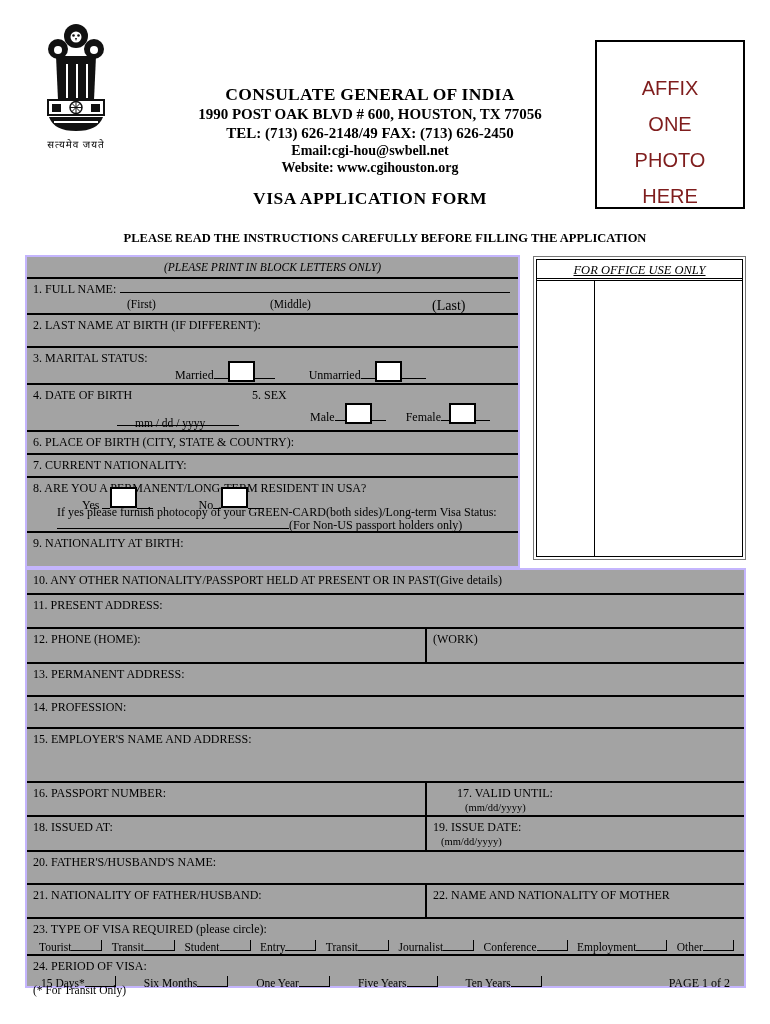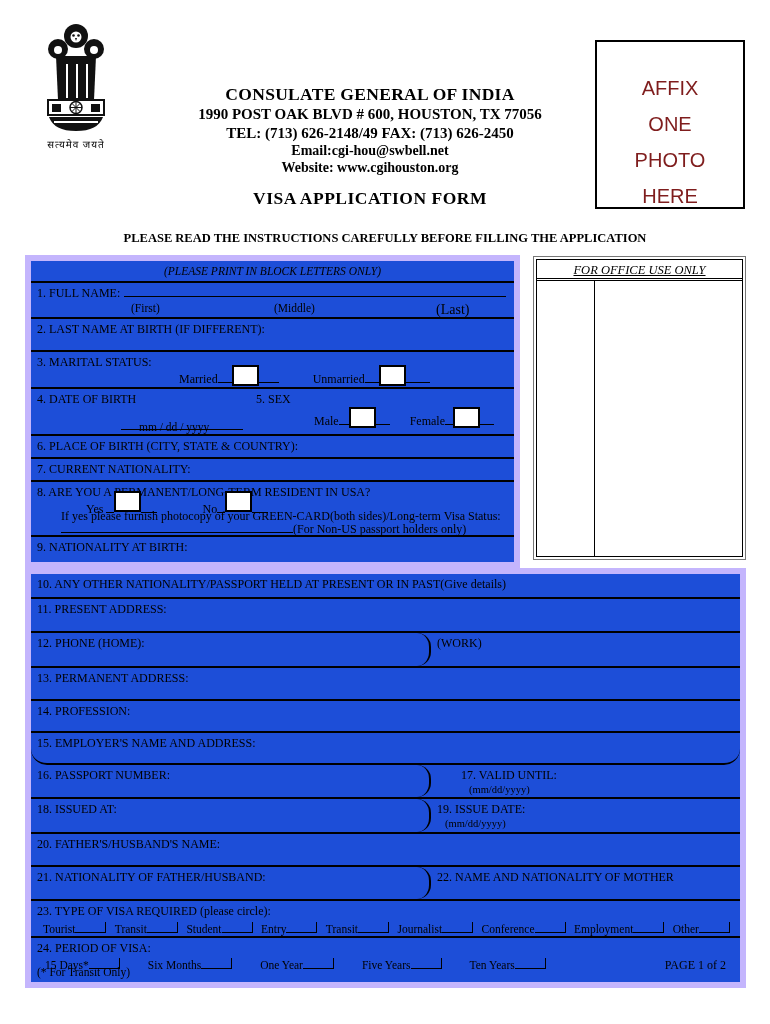--- a/index.html
+++ b/index.html
@@ -17,36 +17,36 @@
   .hdr .t5 { font-size:14px; }
   .form-title { position:absolute; left:120px; top:188px; width:500px; text-align:center;
                 font-size:17.5px; font-weight:bold; letter-spacing:.5px; }
   .photo-box { position:absolute; left:595px; top:40px; width:150px; height:169px; box-sizing:border-box;
                border:2px solid #000; text-align:center; font-family:"Liberation Sans",sans-serif;
                font-size:20px; padding-top:28px; line-height:1.8; color:#7f1d1d; }
   .instruction { position:absolute; left:0; top:231px; width:770px; text-align:center;
                  font-family:Liberation Serif, serif; font-weight:bold; font-size:12.5px; }
 
   
-  .tbl { position:absolute; box-sizing:border-box; border:6px solid #c4b5fd; background:#1d4ed8; }
+  .tbl { position:absolute; box-sizing:border-box; border:2px solid #c4b5fd; background:#a3a3a3; }
   .tleft { left:25px; top:255px; width:495px; height:313px; }
   .tfull { left:25px; top:568px; width:721px; height:420px; }
   .row { position:relative; box-sizing:border-box; border-bottom:2px solid #000; font-size:12px; }
   .row:last-child { border-bottom:none; }
   .lbl { display:block; padding:3px 0 0 6px; }
 
   .r-print { height:22px; text-align:center; font-style:italic; font-size:11.5px; padding-top:4px; }
   .r1 { height:36px; } .r2 { height:33px; } .r3 { height:37px; } .r45 { height:47px; }
   .r6 { height:23px; } .r7 { height:23px; } .r8 { height:55px; } .r9 { height:31px; }
   .r10 { height:25px; } .r11 { height:34px; } .r12 { height:35px; } .r13 { height:33px; }
-  .r14 { height:32px; } .r15 { height:32px;border-radius:19px; } .r1617 { height:34px;gap:24px; } .r1819 { height:35px; }
+  .r14 { height:32px; } .r15 { height:54px; } .r1617 { height:34px;gap:24px; } .r1819 { height:35px; }
   .r20 { height:33px; } .r2122 { height:34px; } .r23 { height:37px; } .r24 { height:44px; }
 
   .split { display:flex; }
-  .cl { width:400px; border-right:2px solid #000; box-sizing:border-box;border-radius:14px; }
+  .cl { width:400px; border-right:2px solid #000; box-sizing:border-box; }
   .cr { flex:1; }
 
   
   .bl { display:inline-block; height:2px; border-bottom:1px solid #000; vertical-align:baseline; }
   .w8{width:8px}.w10{width:10px}.w14{width:14px}.w16{width:16px}.w20{width:20px}.w24{width:24px}
   .w120{width:122px}.w230{width:232px}
   .ob { display:inline-block; width:30px; height:10px; border-bottom:1px solid #000;
         border-right:1px solid #000; vertical-align:baseline; }
   .flexline { display:flex; align-items:flex-end; }
   .longline { flex:1; border-bottom:1px solid #000; height:3px; margin:0 8px 4px 4px; }

